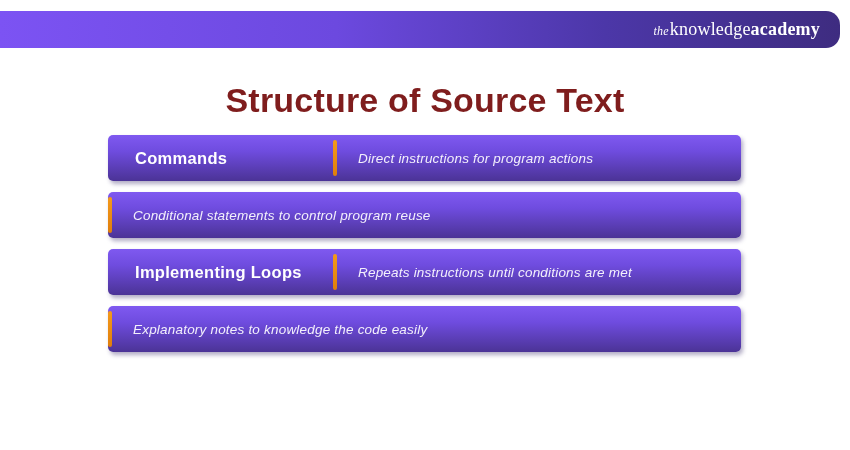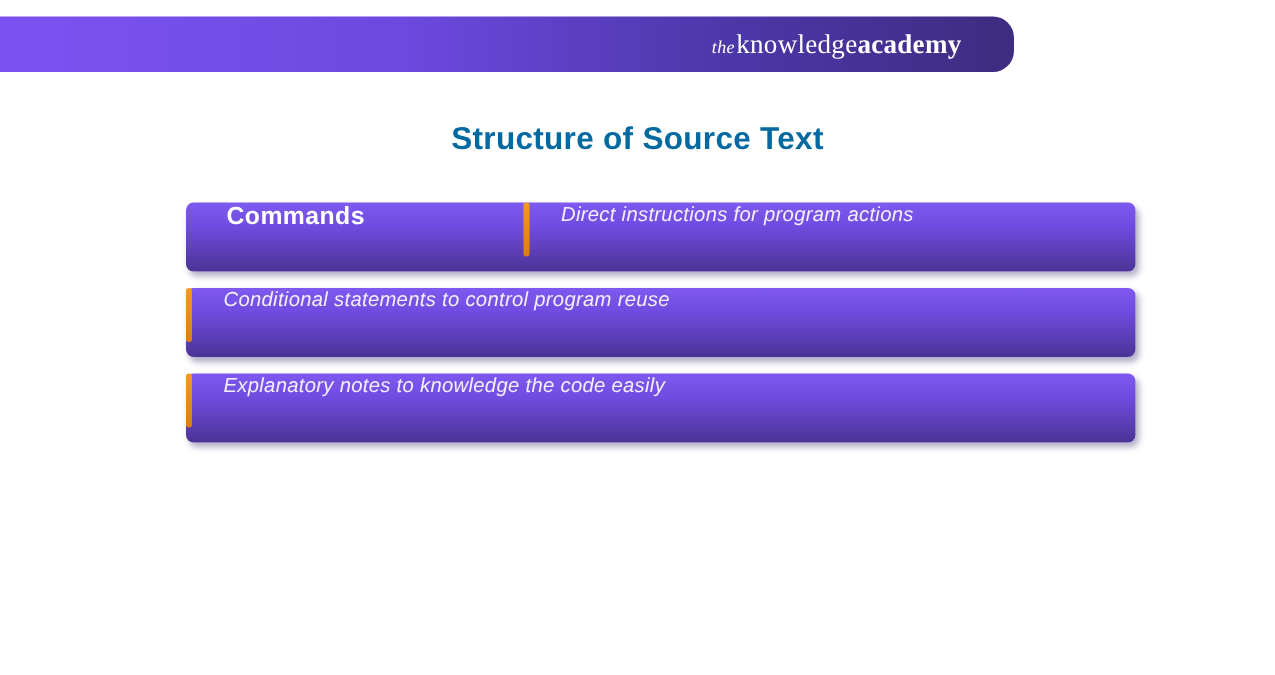--- a/index.html
+++ b/index.html
@@ -17,28 +17,28 @@
     width: 850px;
     height: 450px;
     background: #ffffff;
   }
 
   
   .brand-bar {
     position: absolute;
     left: 0;
     top: 11px;
-    width: 676px;
+    width: 840px;
     height: 37px;
     border-radius: 0 14px 14px 0;
     background: linear-gradient(90deg, #7C53F3 0%, #6C49DF 40%, #4C37A8 72%, #3E2C80 100%);
     display: flex;
     align-items: center;
     justify-content: flex-end;
-    padding-right: 35px;
+    padding-right: 20px;
   }
 
   .brand-logo {
     color: #ffffff;
     font-family: "Liberation Serif", serif;
     font-size: 18px;
     white-space: nowrap;
     letter-spacing: 0.2px;
   }
   .brand-logo .logo-the {
@@ -53,44 +53,44 @@
     font-weight: 700;
   }
 
   
   .page-title {
     position: absolute;
     top: 81px;
     left: 0;
     width: 850px;
     text-align: center;
-    font-size: 21px;
+    font-size: 34px;
     font-weight: 800;
     letter-spacing: 0.2px;
-    color: #0369a1;
+    color: #7f1d1d;
   }
 
   
   .rows {
     position: absolute;
     left: 108px;
     top: 135px;
     width: 633px;
   }
 
   .info-row {
     position: relative;
     width: 633px;
     height: 46px;
     margin-bottom: 11px;
     border-radius: 5px;
     background: linear-gradient(180deg, #7F59F0 0%, #6F4CDF 35%, #4B3396 100%);
     box-shadow: 2px 3px 4px rgba(60, 48, 110, 0.40);
     display: flex;
-    margin-left: 16px;
+    align-items: center;
   }
 
   .row-label {
     width: 225px;
     padding-left: 27px;
     font-size: 16.5px;
     font-weight: 700;
     letter-spacing: 0.3px;
     color: #ffffff;
     white-space: nowrap;
@@ -134,20 +134,25 @@
       <div class="row-divider"></div>
       <div class="row-desc">Direct instructions for program actions</div>
     </div>
 
 
     <div class="info-row">
       <div class="row-divider"></div>
       <div class="row-desc">Conditional statements to control program reuse</div>
     </div>
 
+    <div class="info-row">
+      <div class="row-label">Implementing Loops</div>
+      <div class="row-divider"></div>
+      <div class="row-desc">Repeats instructions until conditions are met</div>
+    </div>
 
     <div class="info-row">
       <div class="row-divider"></div>
       <div class="row-desc">Explanatory notes to knowledge the code easily</div>
     </div>
 
   </div>
 
 </div>
 

